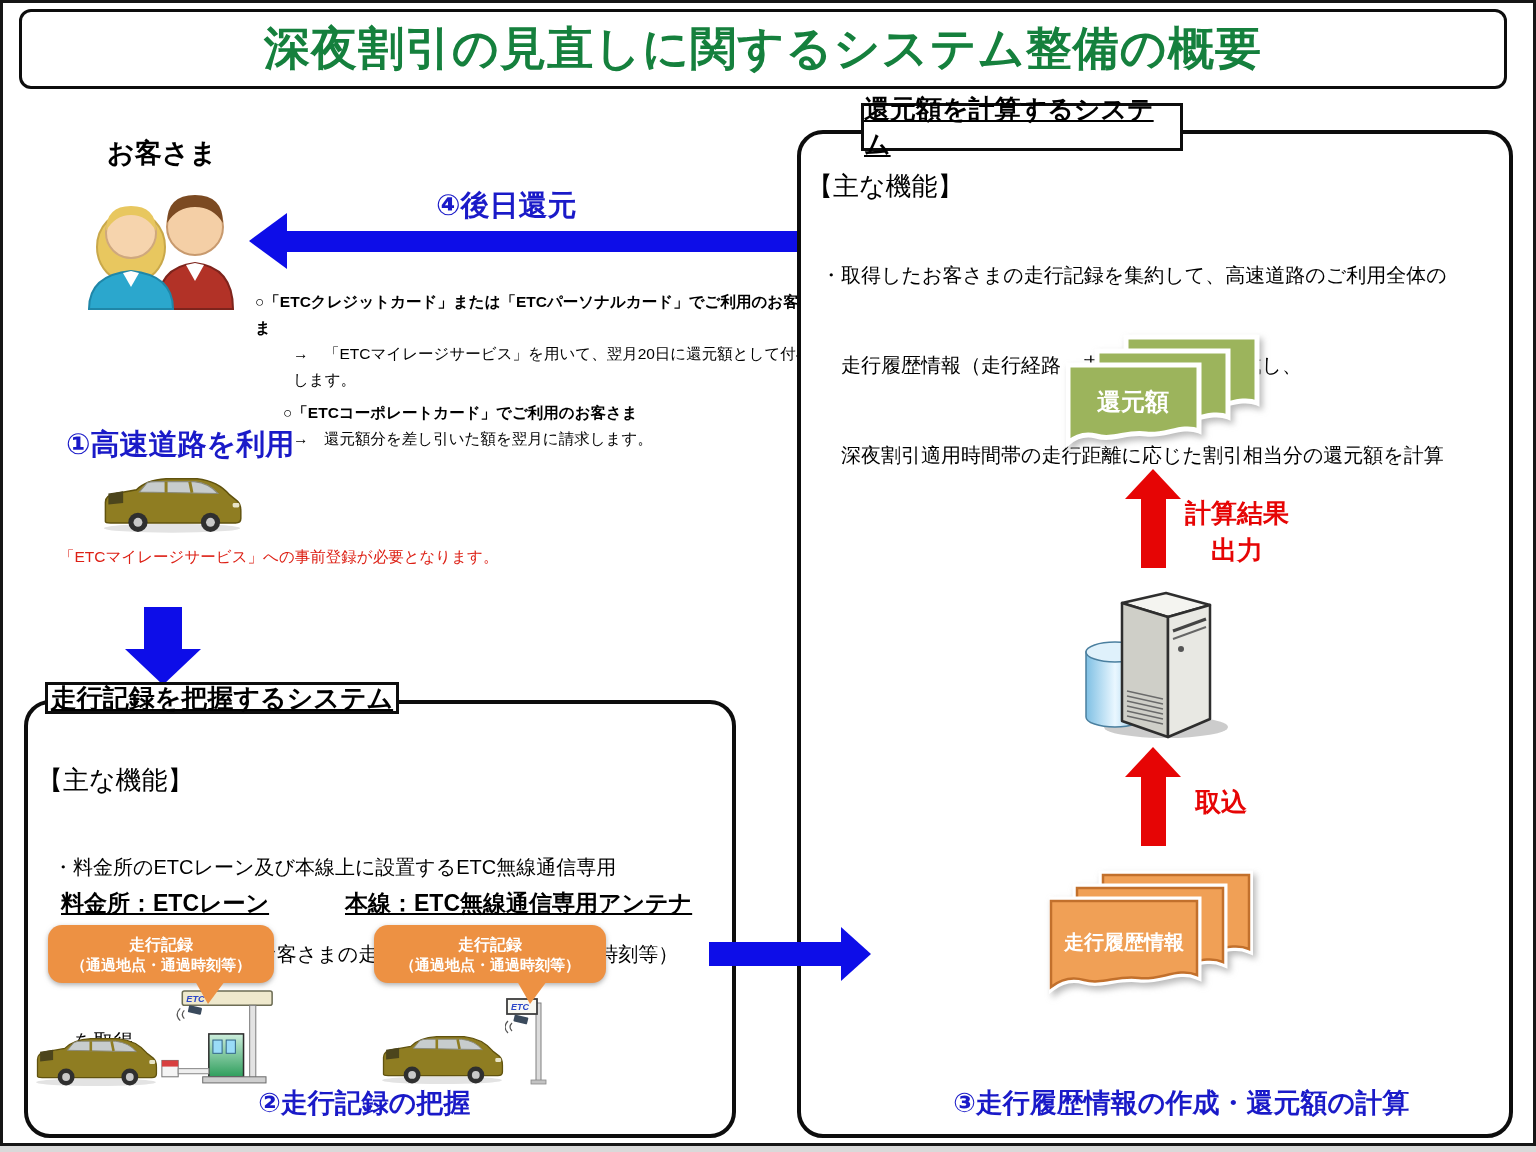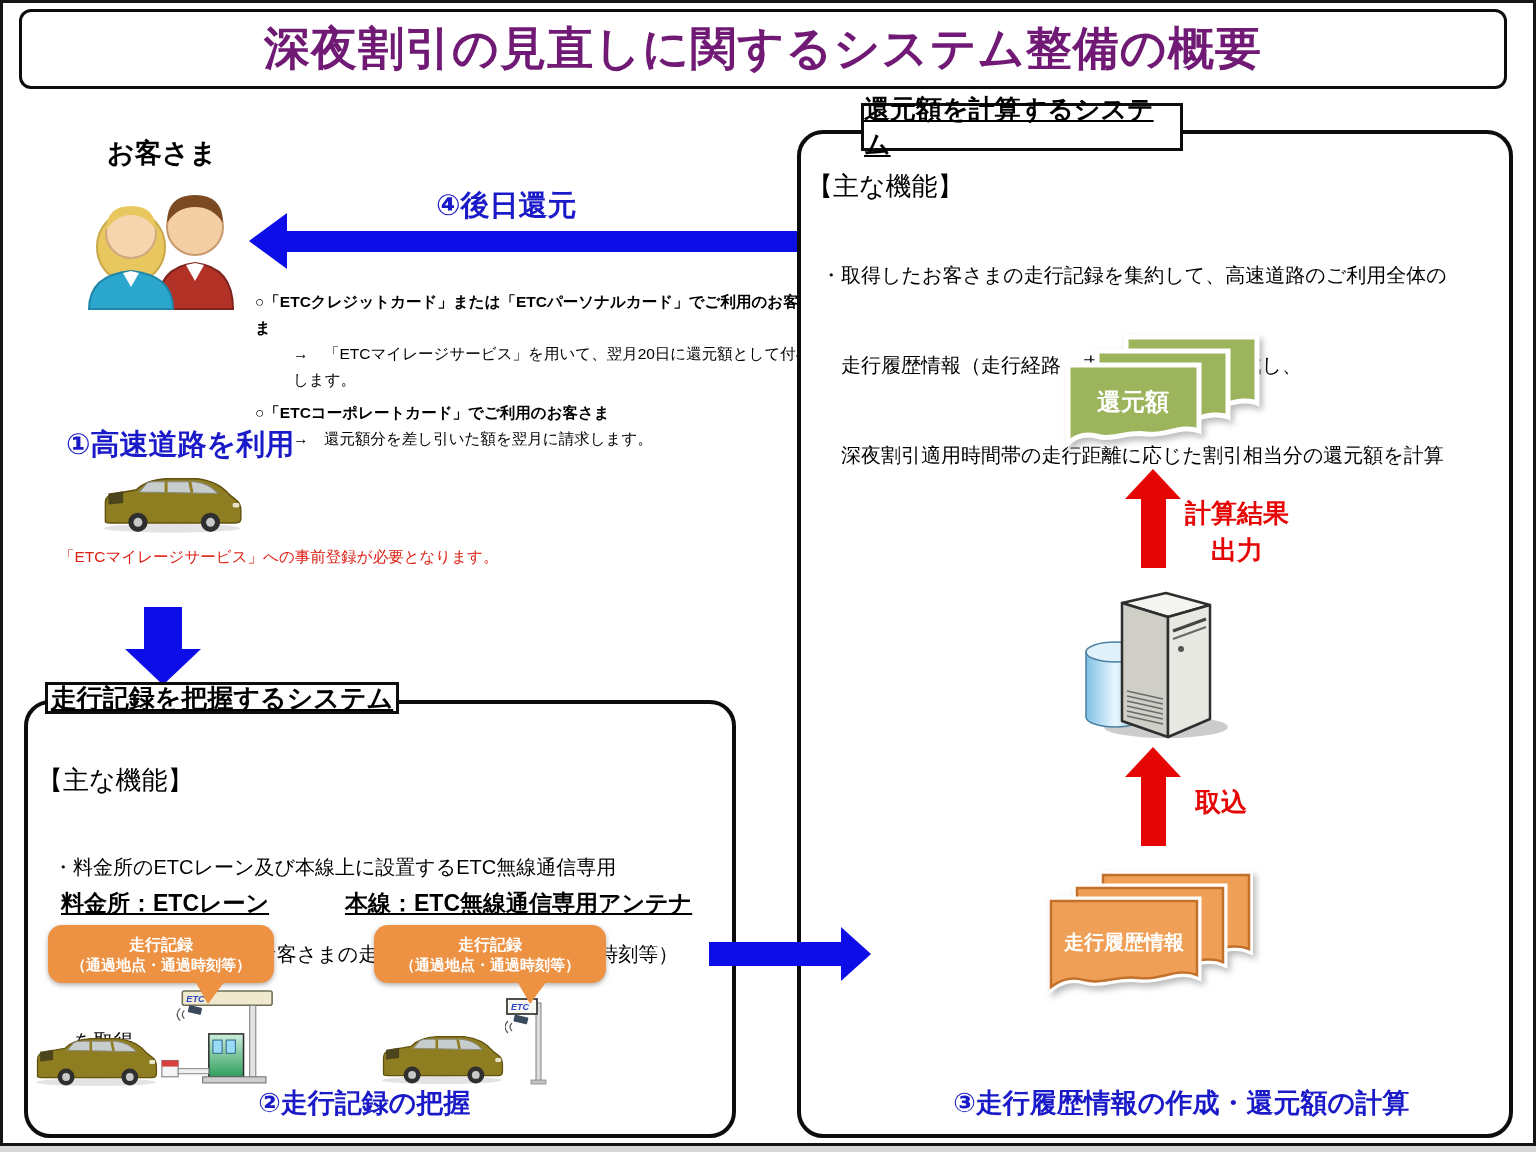--- a/index.html
+++ b/index.html
@@ -4,41 +4,41 @@
 <style>
   html,body{margin:0;padding:0;}
   body{font-family:"Liberation Sans","DejaVu Sans",sans-serif;}
   .canvas{position:relative;width:1536px;height:1152px;background:#d9d9d9;overflow:hidden;}
   .slide{position:absolute;left:0;top:0;width:1536px;height:1146px;background:#ffffff;
          border:3px solid #161616;box-sizing:border-box;}
   .slide > *{position:absolute;box-sizing:border-box;}
 
   .title-box{left:16px;top:6px;width:1488px;height:80px;border:3px solid #0d0d0d;border-radius:12px;
              display:flex;align-items:center;justify-content:center;background:#fff;}
-  .title-box span{font-size:46px;font-weight:bold;letter-spacing:1px;color:#701a75;text-align:right;}
+  .title-box span{font-size:46px;font-weight:bold;letter-spacing:1px;color:#15803d;text-align:right;}
 
   .customer-label{left:104px;top:132px;font-size:27px;font-weight:bold;color:#000;}
   .people-svg{left:80px;top:168px;width:160px;height:140px;}
 
   .step-label{font-weight:bold;color:#1a1ac8;}
   .step4{left:433px;top:183px;font-size:29px;}
   .step1{left:63px;top:422px;font-size:29px;}
   .step2{left:255px;top:1082px;font-size:27px;}
   .step3{left:950px;top:1082px;font-size:27px;}
 
   .h-shaft{background:#0d0de8;}
   .tri{width:0;height:0;}
   .arrow4-shaft{left:282px;top:228px;width:513px;height:21px;}
   .arrow4-head{left:246px;top:210px;border-top:28px solid transparent;border-bottom:28px solid transparent;
                border-right:38px solid #0d0de8;}
 
   .card-notes{left:252px;top:286px;width:560px;font-size:15.5px;line-height:26px;color:#000;}
   .note-head{font-weight:bold;}
   .note-detail{padding-left:38px;}
-  .note-gap{margin-top:7px;}
+  .note-gap{margin-top:7px;margin-left:28px;}
 
   .van-1{left:95px;top:460px;width:148px;height:72px;}
   .red-note{left:56px;top:541px;font-size:15.5px;line-height:26px;color:#dd2015;}
 
   .down-arrow-shaft{left:141px;top:604px;width:38px;height:42px;background:#0d0de8;}
   .down-arrow-head{left:122px;top:646px;border-left:38px solid transparent;border-right:38px solid transparent;
                    border-top:36px solid #0d0de8;}
 
   .sys-box{border:4px solid #0d0d0d;border-radius:26px;background:#ffffff;}
   .record-box{left:21px;top:697px;width:712px;height:438px;}

